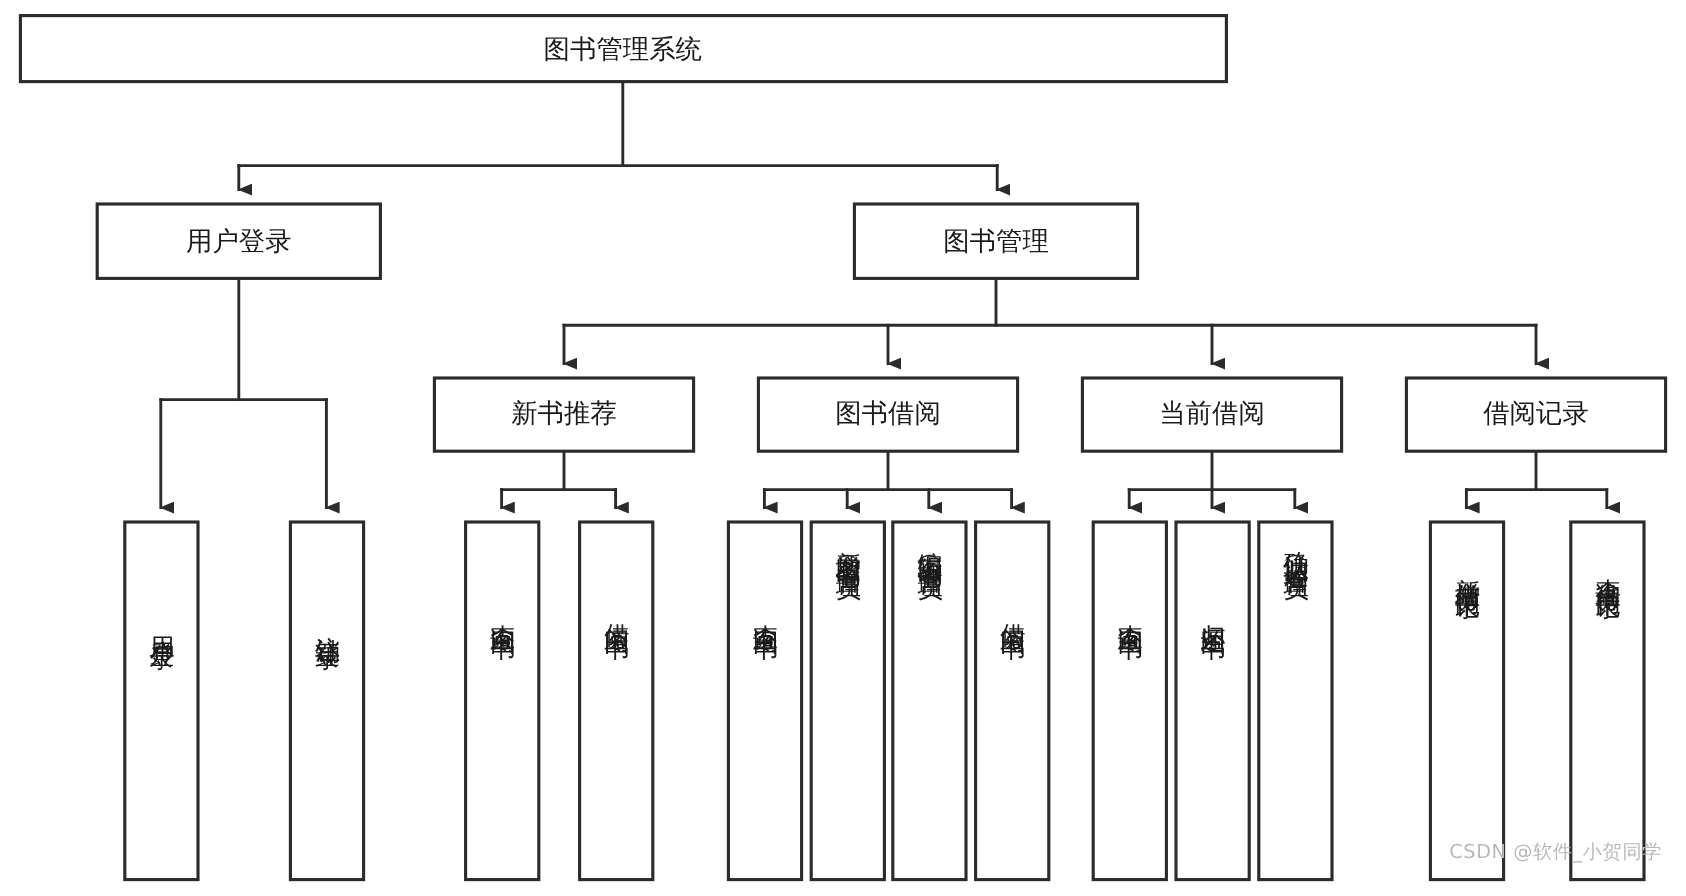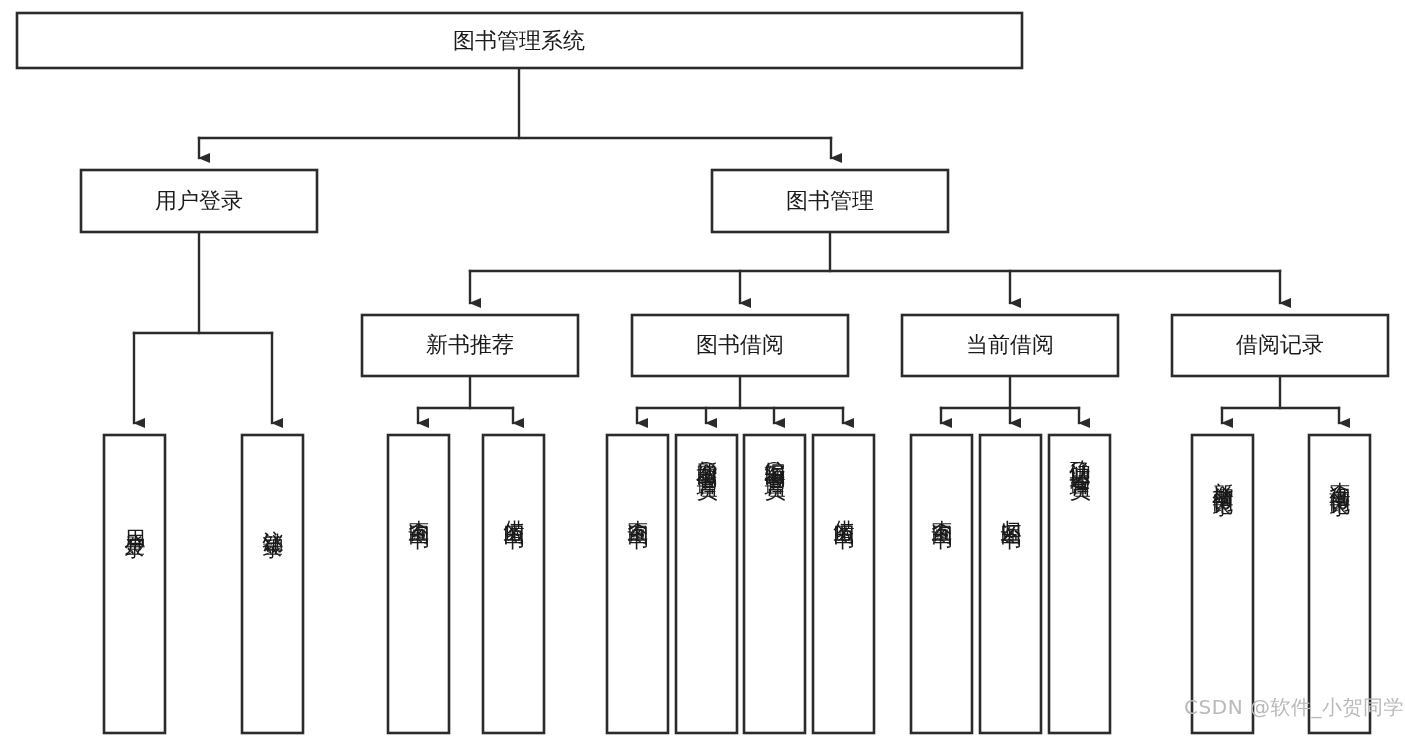--- a/index.html
+++ b/index.html
@@ -61,24 +61,24 @@
     text-orientation: upright;
     font-family: "DejaVu Sans", "Liberation Sans", sans-serif;
     font-size: 21px;
     line-height: 1.0;
     color: #1a1a1a;
     letter-spacing: 3px;
     white-space: nowrap;
   }
   #watermark {
     position: absolute;
-    right: 1px;
+    right: 20px;
     bottom: 6px;
     font-family: "DejaVu Sans", "Liberation Sans", sans-serif;
-    font-size: 20px;
+    font-size: 16px;
     color: #b9b9b9;
     letter-spacing: 0.5px;
     user-select: none;
   }
 </style>
 </head>
 <body>
 
 <div id="diagram-root">
 

